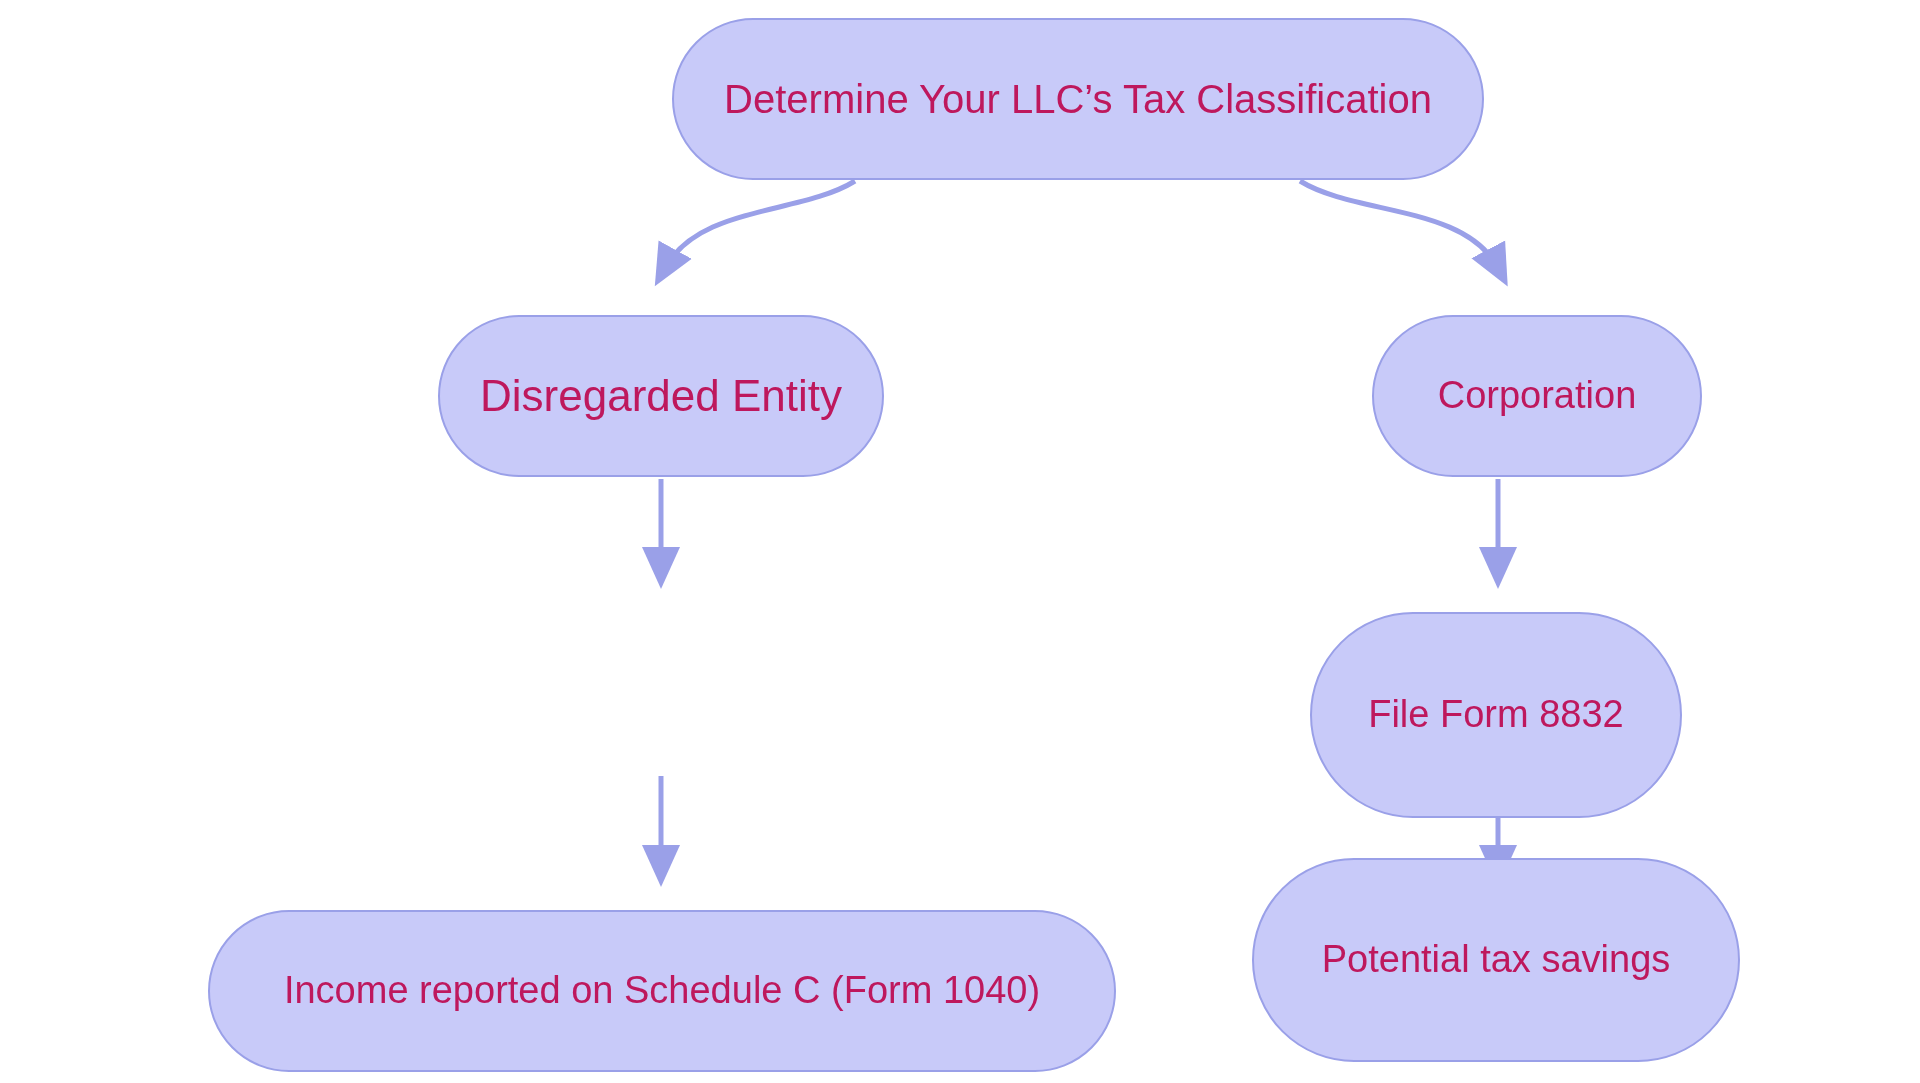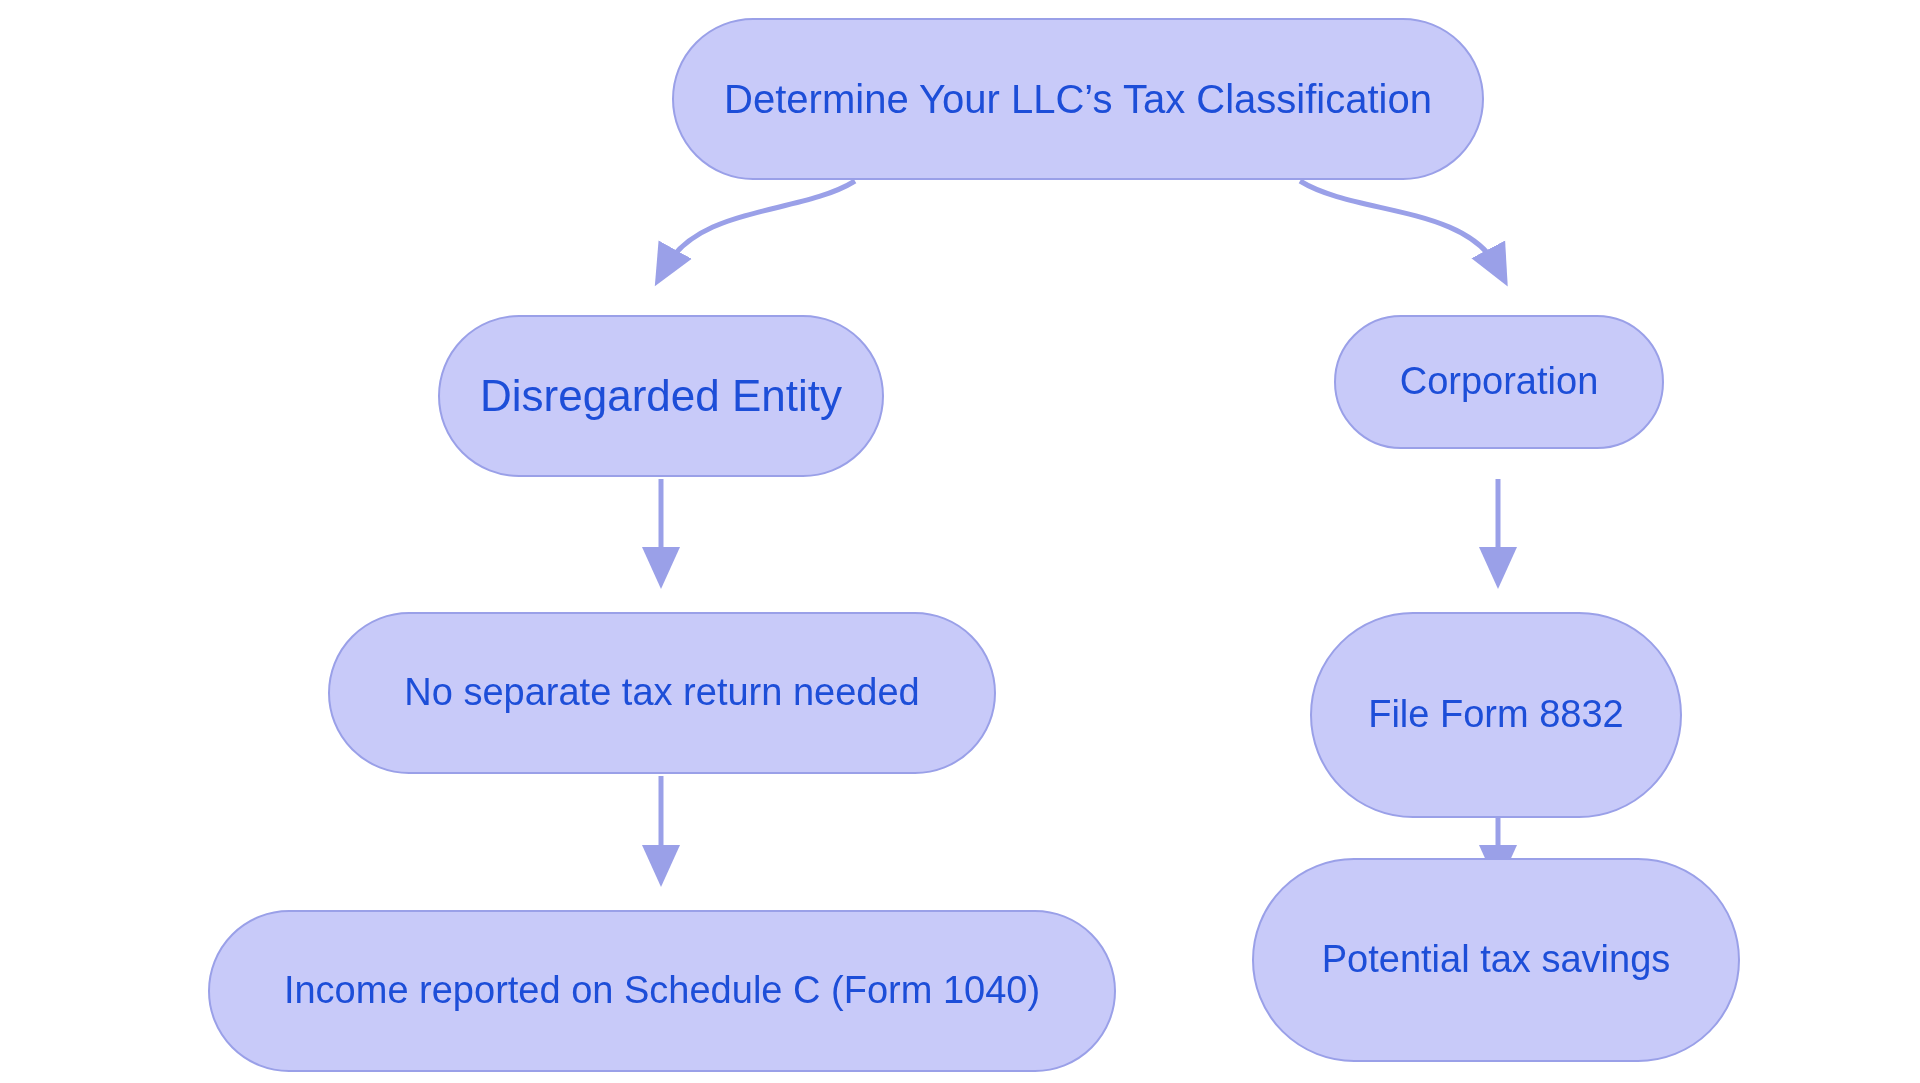--- a/index.html
+++ b/index.html
@@ -31,21 +31,21 @@
     justify-content: center;
     background: #c8caf9;
     border: 2px solid #9aa0e8;
     border-radius: 999px;
     color: #3333cc;
     text-align: center;
     line-height: 1.1;
     white-space: nowrap;
   }
   .node .label {
-    color: #1d4ed8;
+    color: #be185d;
     font-weight: 400;
   }
   
   #node-root {
     left: 672px;
     top: 18px;
     width: 812px;
     height: 162px;
   }
   #node-root .label { font-size: 40px; }
@@ -53,24 +53,24 @@
   
   #node-disregarded {
     left: 438px;
     top: 315px;
     width: 446px;
     height: 162px;
   }
   #node-disregarded .label { font-size: 44px; }
 
   #node-corporation {
-    left: 1334px;
+    left: 1372px;
     top: 315px;
     width: 330px;
-    height: 134px;
+    height: 162px;
   }
   #node-corporation .label { font-size: 38px; }
 
   
   #node-no-return {
     left: 328px;
     top: 612px;
     width: 668px;
     height: 162px;
   }
@@ -131,23 +131,20 @@
   </div>
 
   <div class="node" id="node-disregarded">
     <span class="label">Disregarded Entity</span>
   </div>
 
   <div class="node" id="node-corporation">
     <span class="label">Corporation</span>
   </div>
 
-  <div class="node" id="node-no-return">
-    <span class="label">No separate tax return needed</span>
-  </div>
 
   <div class="node" id="node-file-8832">
     <span class="label">File Form 8832</span>
   </div>
 
   <div class="node" id="node-schedule-c">
     <span class="label">Income reported on Schedule C (Form 1040)</span>
   </div>
 
   <div class="node" id="node-savings">

